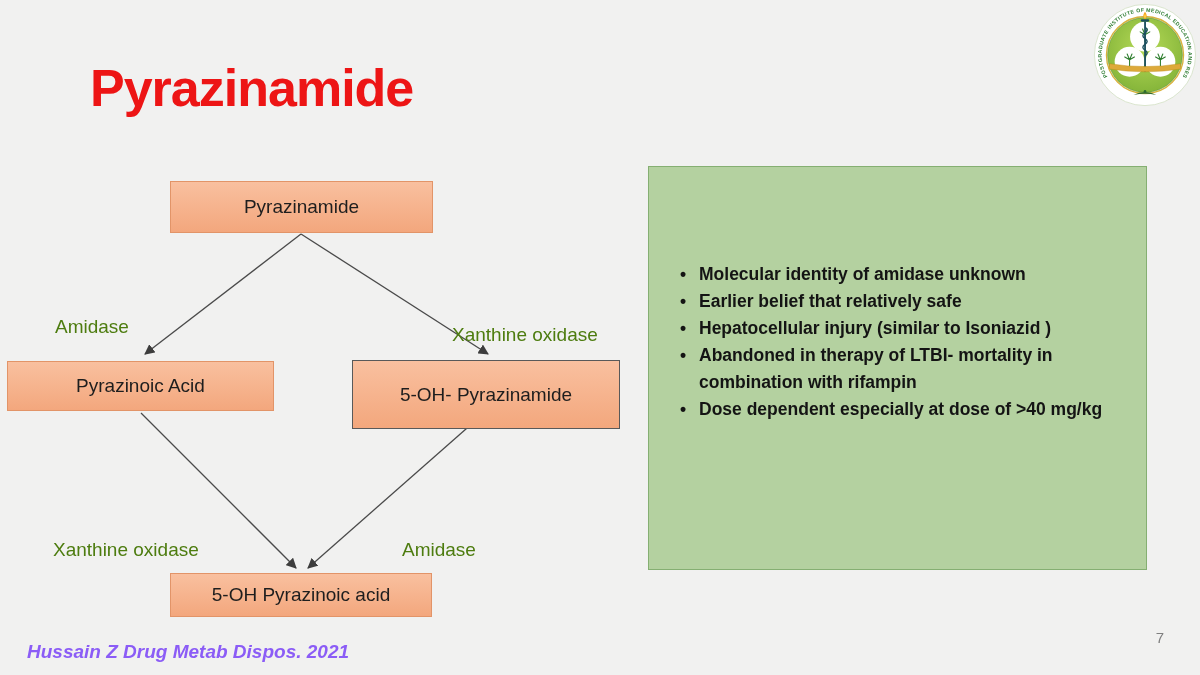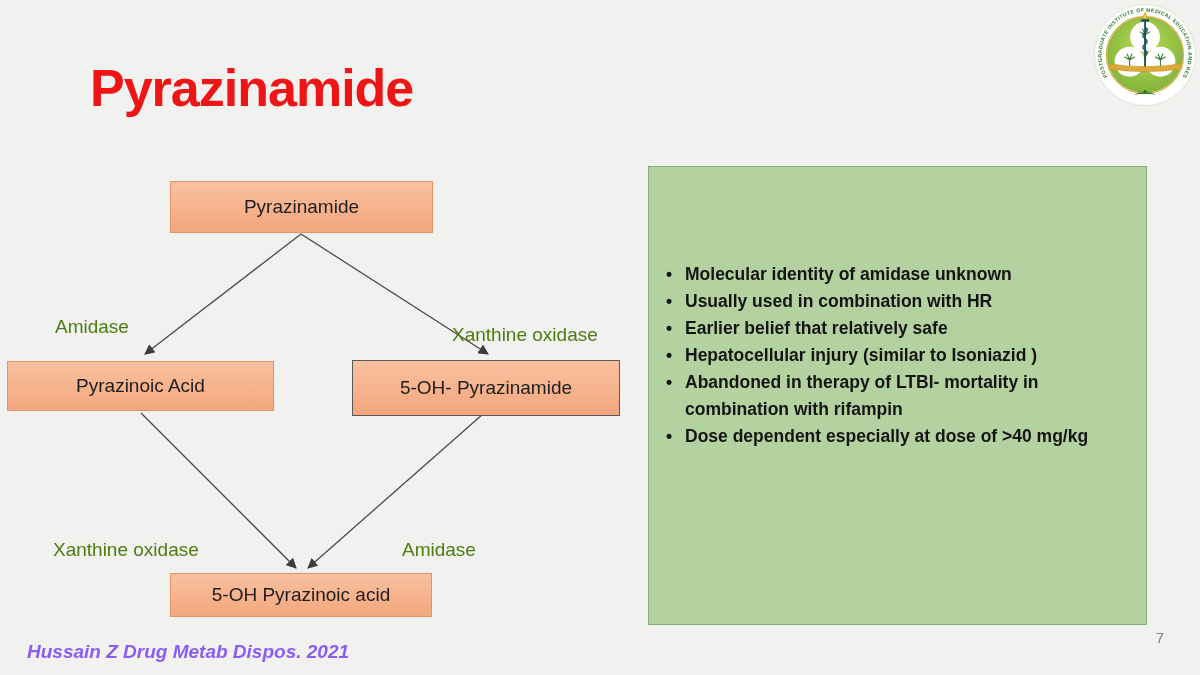--- a/index.html
+++ b/index.html
@@ -24,36 +24,37 @@
 
   .node {
     position:absolute; box-sizing:border-box;
     display:flex; align-items:center; justify-content:center;
     font-size:19px; color:#1E1E1E; text-align:center;
     background:linear-gradient(180deg, #F9C09F 0%, #F3A77D 100%);
     border:1px solid var(--node-border, #E29468);
   }
   .node-top    { left:170px; top:181px; width:263px; height:52px; }
   .node-left   { left:7px;   top:361px; width:267px; height:50px; }
-  .node-right  { left:352px; top:360px; width:268px; height:56px;
+  .node-right  { left:352px; top:360px; width:268px; height:69px;
                  border:1.5px solid var(--node-border-dark, #595959); }
   .node-bottom { left:170px; top:573px; width:262px; height:44px; }
 
   .edge-label { position:absolute; font-size:19px; color:#4d7c0f; white-space:nowrap;margin-top:48px; }
   .edge-label-0 { left:55px;  top:268px; }
   .edge-label-1 { left:452px; top:276px; }
   .edge-label-2 { left:53px;  top:491px; }
   .edge-label-3 { left:402px; top:491px; }
 
   
   .info-panel {
-    position:absolute; left:648px; top:166px; width:499px; height:459px;
+    position:absolute; left:648px; top:166px; width:499px; height:404px;
     box-sizing:border-box;
     background:var(--panel-fill, #B4D1A0);
     border:1.5px solid var(--panel-border, #85AF72);
+    padding-left:14px;
   }
   .bullet-list { margin:0; padding:94px 22px 0 12px; list-style:none; }
   .bullet-list li {
     position:relative; padding-left:24px;
     font-size:17.5px; font-weight:bold; line-height:27px; color:#141414;
   }
   .bullet-list li::before { content:"\2022"; position:absolute; left:5px; }
 
   .citation {
     position:absolute; left:27px; top:641px;
@@ -153,21 +154,20 @@
 
     <span class="edge-label edge-label-0">Amidase</span>
     <span class="edge-label edge-label-1">Xanthine oxidase</span>
     <span class="edge-label edge-label-2">Xanthine oxidase</span>
     <span class="edge-label edge-label-3">Amidase</span>
   </div>
 
   <div class="info-panel">
     <ul class="bullet-list">
       <li>Molecular identity of amidase unknown</li>
-      <li>Usually used in combination with HR</li>
       <li>Earlier belief that relatively safe</li>
       <li>Hepatocellular injury (similar to Isoniazid )</li>
       <li>Abandoned in therapy of LTBI- mortality in combination with rifampin</li>
       <li>Dose dependent especially at dose of &gt;40 mg/kg</li>
     </ul>
   </div>
 
   <div class="citation">Hussain Z Drug Metab Dispos. 2021</div>
   <div class="page-number">7</div>
 

